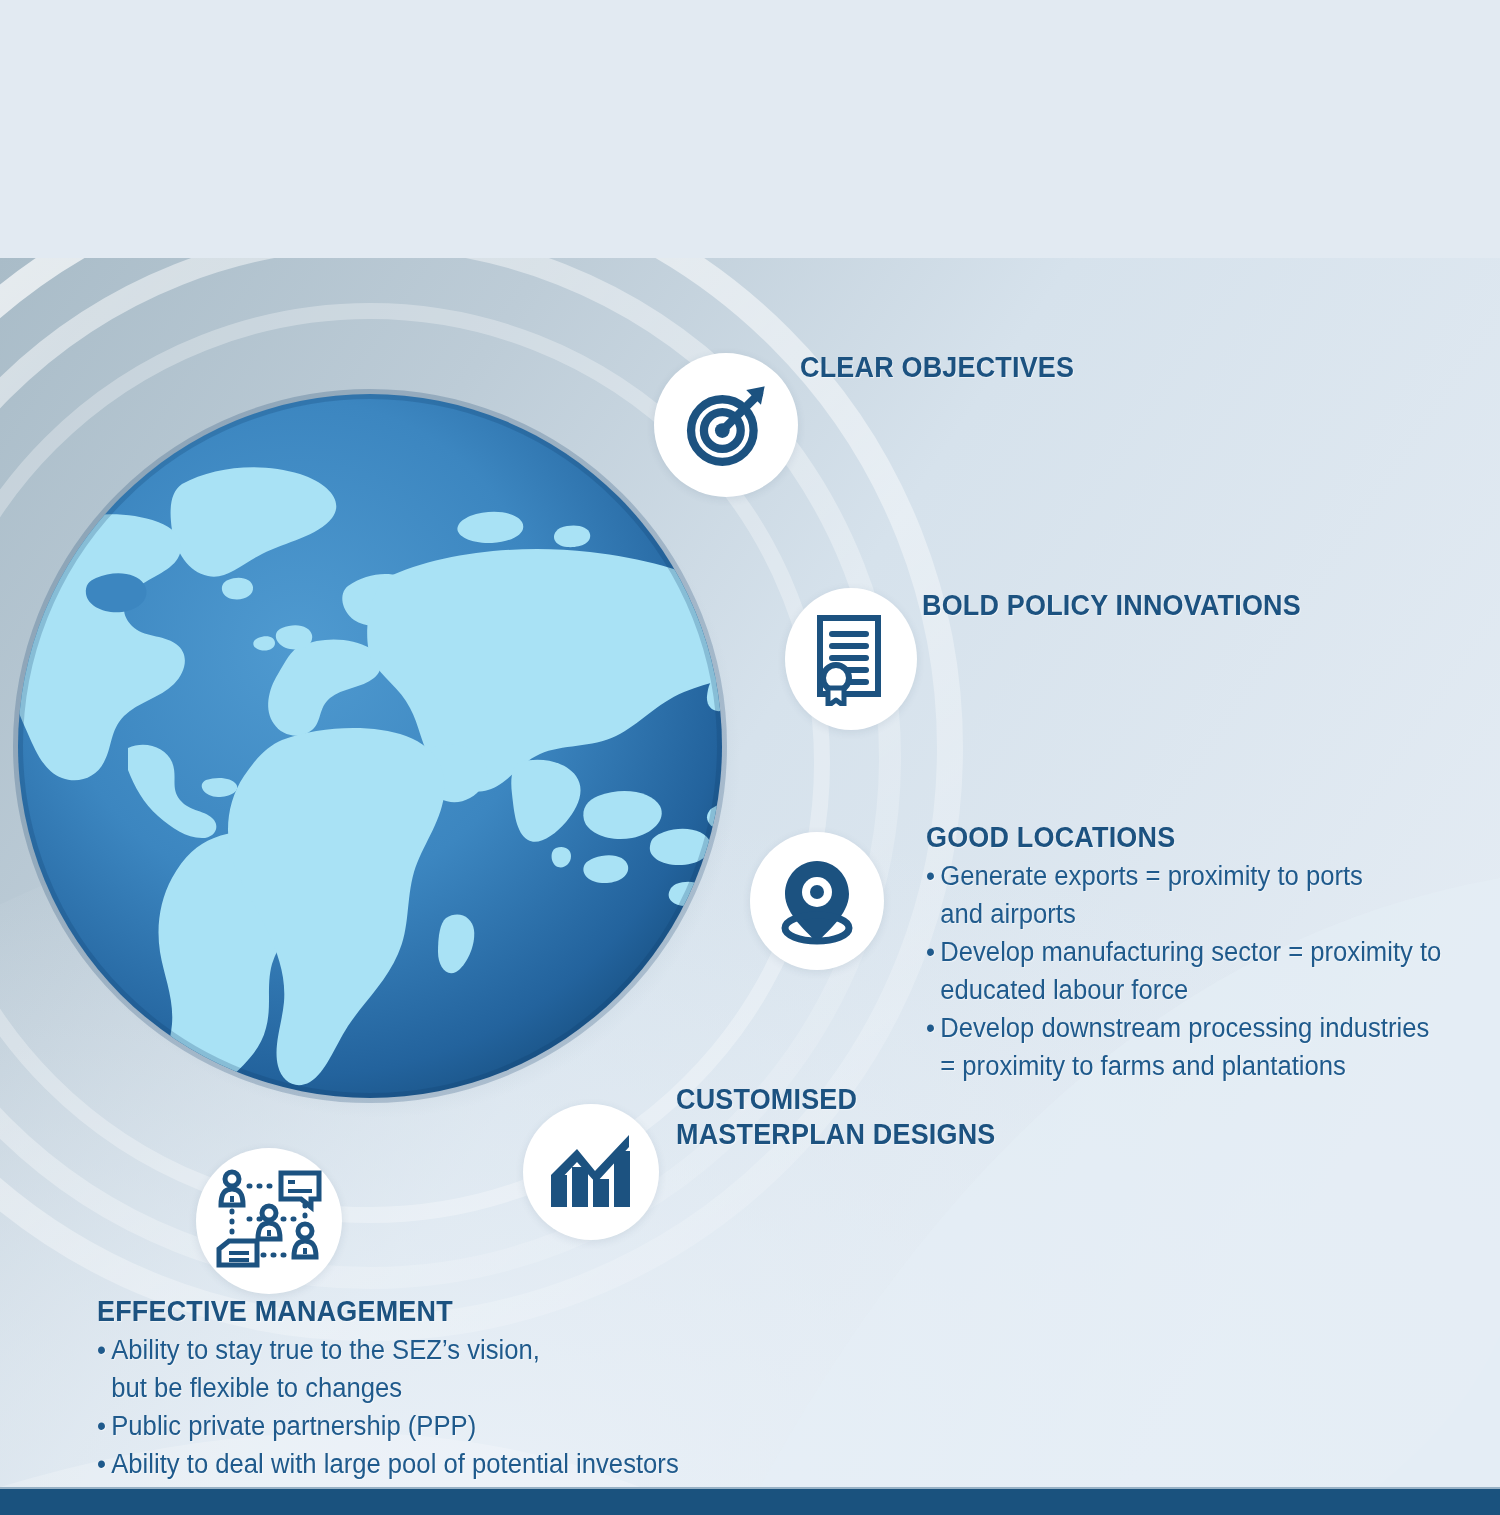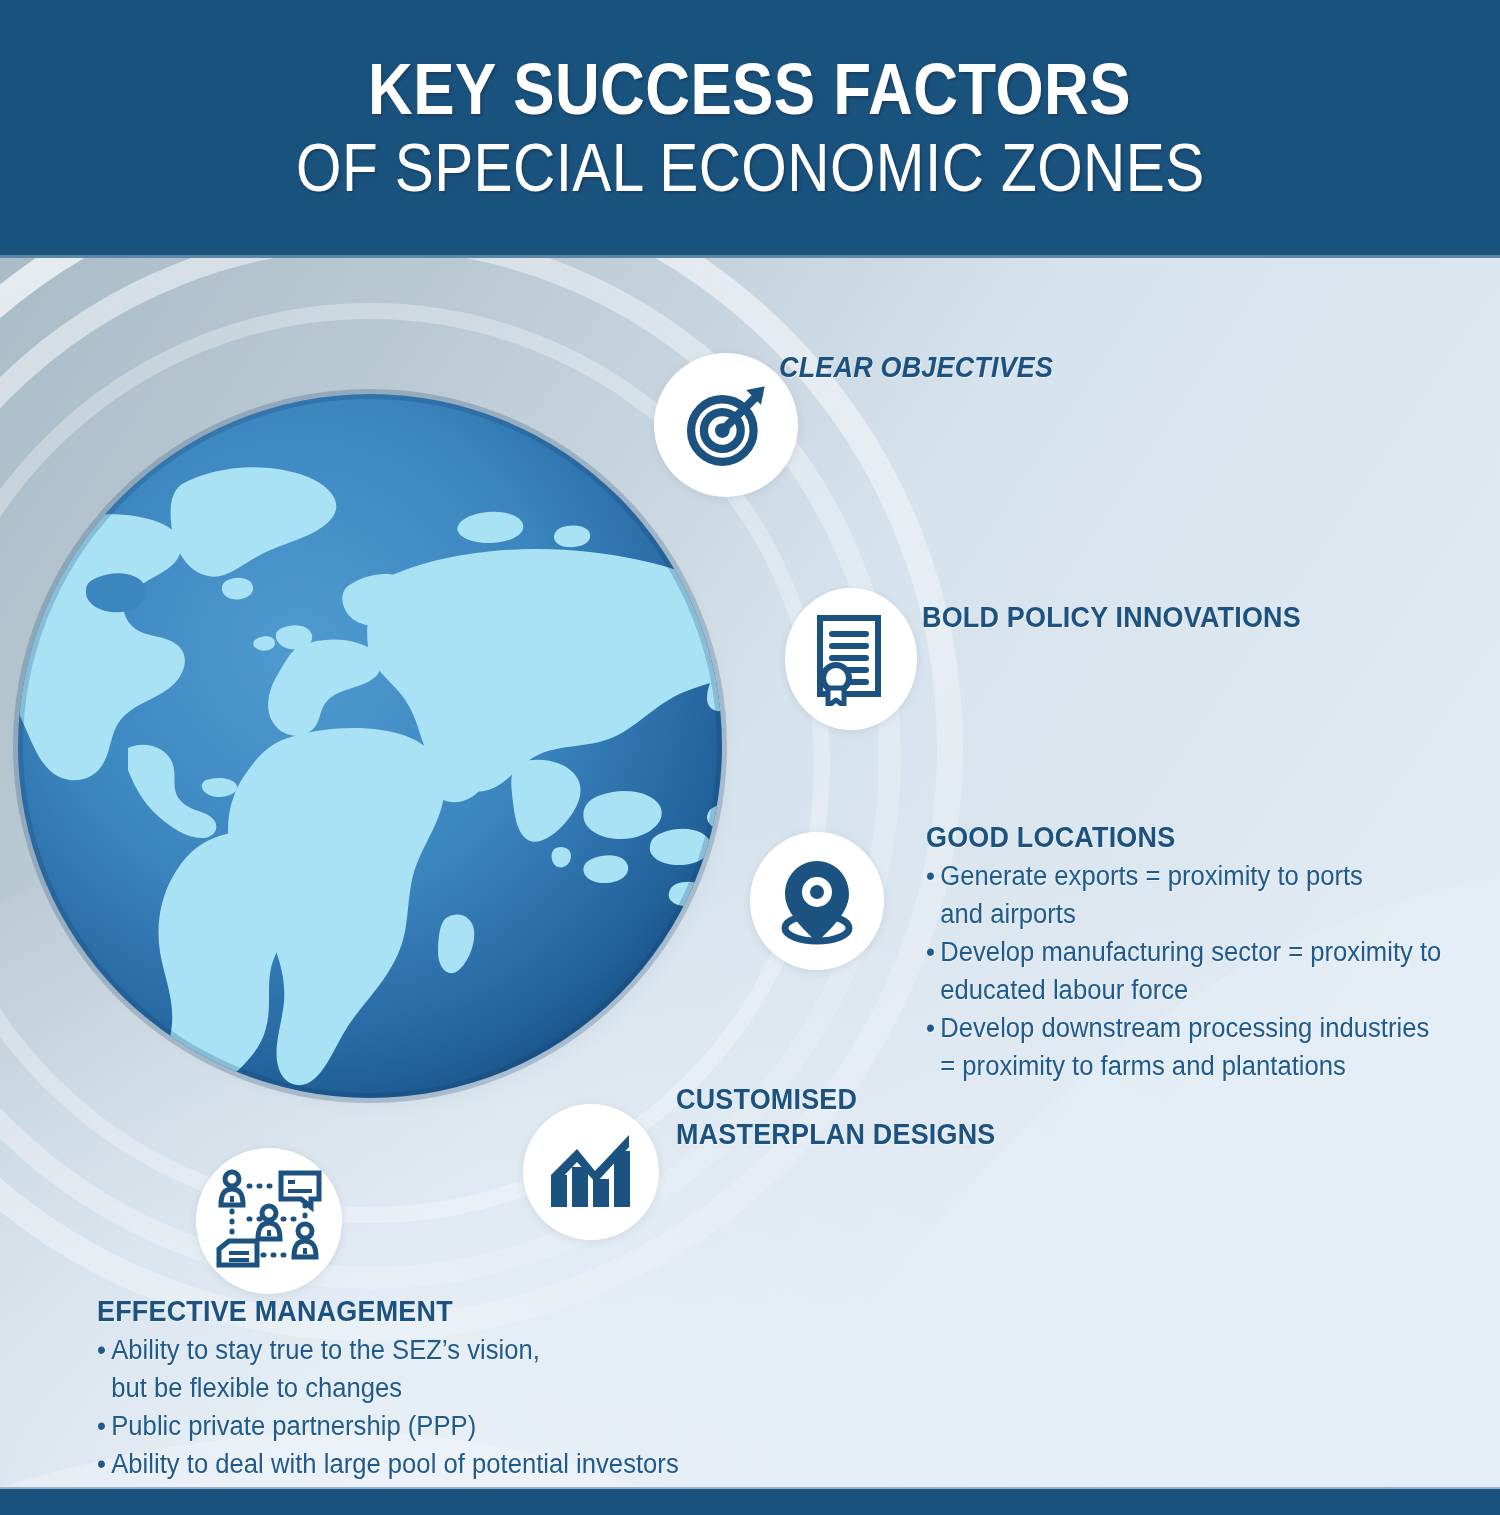--- a/index.html
+++ b/index.html
@@ -129,24 +129,20 @@
 
       <circle cx="370" cy="490" r="580" fill="none" stroke="url(#arcGrad)" stroke-width="26"></circle>
       <circle cx="370" cy="500" r="520" fill="none" stroke="url(#arcGrad2)" stroke-width="22"></circle>
       <circle cx="370" cy="505" r="452" fill="none" stroke="#ffffff" stroke-opacity="0.30" stroke-width="16"></circle>
 
       <path d="M 1500 620 Q 1050 700 760 1229 L 1500 1229 Z" fill="#e6eef5" opacity="0.55"></path>
       <path d="M 0 1229 Q 360 1120 640 1229 Z" fill="#ffffff" opacity="0.22"></path>
     </svg>
   </div>
 
-  <div class="header">
-    <div class="title-line1">KEY SUCCESS FACTORS</div>
-    <div class="title-line2">OF SPECIAL ECONOMIC ZONES</div>
-  </div>
 
   <div class="globe-wrap">
     <svg width="760" height="760" viewBox="0 0 760 760">
       <defs>
         <radialGradient id="oceanGrad" cx="0.40" cy="0.36" r="0.78">
           <stop offset="0%" stop-color="#4f9ad0"></stop>
           <stop offset="45%" stop-color="#3c86c0"></stop>
           <stop offset="78%" stop-color="#23639d"></stop>
           <stop offset="100%" stop-color="#10436f"></stop>
         </radialGradient>
@@ -242,39 +238,39 @@
     <svg width="92" height="92" viewBox="0 0 100 100">
       <g fill="none" stroke="#1c5280" stroke-width="9">
         <circle cx="46" cy="56" r="34"></circle>
         <circle cx="46" cy="56" r="20"></circle>
       </g>
       <circle cx="46" cy="56" r="8" fill="#1c5280"></circle>
       <path d="M46 56 L86 16" stroke="#1c5280" stroke-width="9" stroke-linecap="round"></path>
       <path d="M72 12 L92 8 L88 28 L80 20 Z" fill="#1c5280"></path>
     </svg>
   </div>
-  <div class="block" style="left:779px; top:350px;font-style:italic;">
+  <div class="block" style="left:800px; top:350px;">
     <div class="b-head">CLEAR OBJECTIVES</div>
   </div>
 
   <div class="badge" style="left:785px; top:588px; width:132px; height:142px;">
     <svg width="82" height="94" viewBox="0 0 82 94">
       <rect x="10" y="6" width="58" height="76" fill="none" stroke="#1c5280" stroke-width="6"></rect>
       <g stroke="#1c5280" stroke-width="6" stroke-linecap="round">
         <line x1="22" y1="22" x2="56" y2="22"></line>
         <line x1="22" y1="34" x2="56" y2="34"></line>
         <line x1="22" y1="46" x2="56" y2="46"></line>
         <line x1="22" y1="58" x2="56" y2="58"></line>
         <line x1="40" y1="70" x2="56" y2="70"></line>
       </g>
       <circle cx="26" cy="66" r="13" fill="#ffffff" stroke="#1c5280" stroke-width="6"></circle>
       <path d="M18 76 L18 94 L26 88 L34 94 L34 76 Z" fill="#ffffff" stroke="#1c5280" stroke-width="5" stroke-linejoin="round"></path>
     </svg>
   </div>
-  <div class="block" style="left:922px; top:600px;">
+  <div class="block" style="left:922px; top:588px;">
     <div class="b-head">BOLD POLICY INNOVATIONS</div>
   </div>
 
   <div class="badge" style="left:750px; top:832px; width:134px; height:138px;">
     <svg width="84" height="92" viewBox="0 0 84 92">
       <path d="M42 6 C24 6 10 21 10 39 C10 60 34 78 42 88 C50 78 74 60 74 39 C74 21 60 6 42 6 Z" fill="#1c5280"></path>
       <circle cx="42" cy="37" r="15" fill="#ffffff"></circle>
       <circle cx="42" cy="37" r="7" fill="#1c5280"></circle>
       <ellipse cx="42" cy="73" rx="32" ry="13" fill="none" stroke="#1c5280" stroke-width="7"></ellipse>
     </svg>

